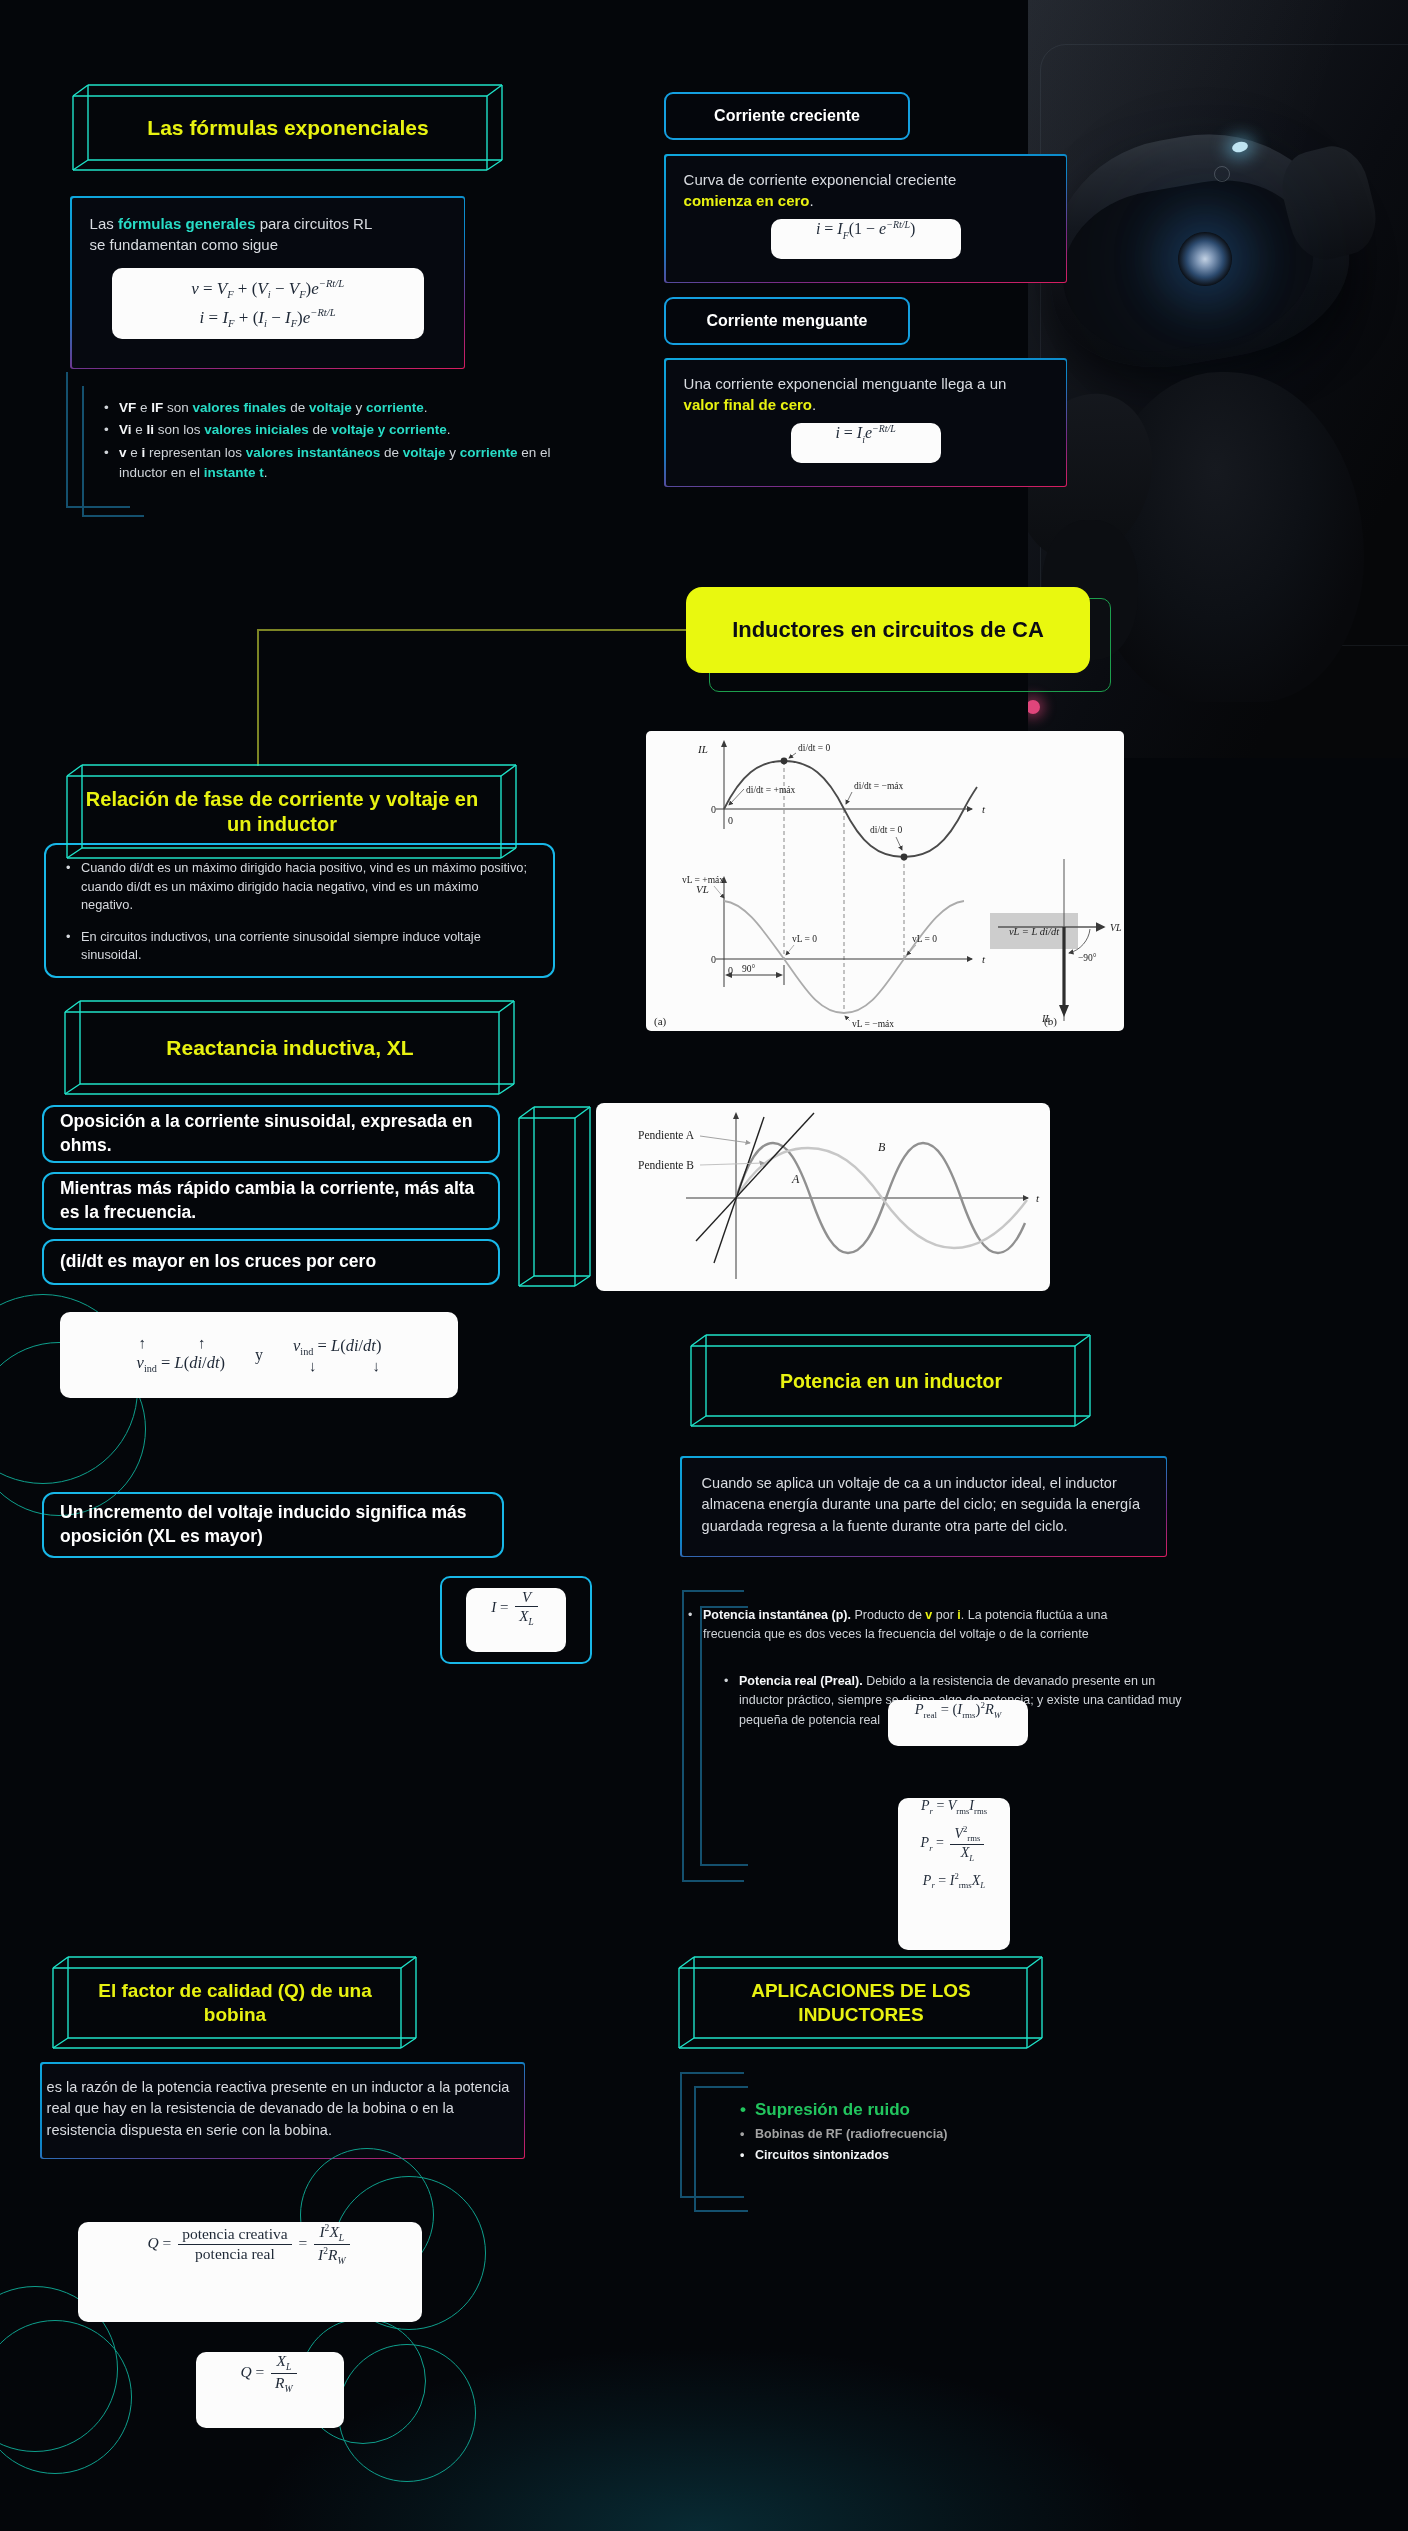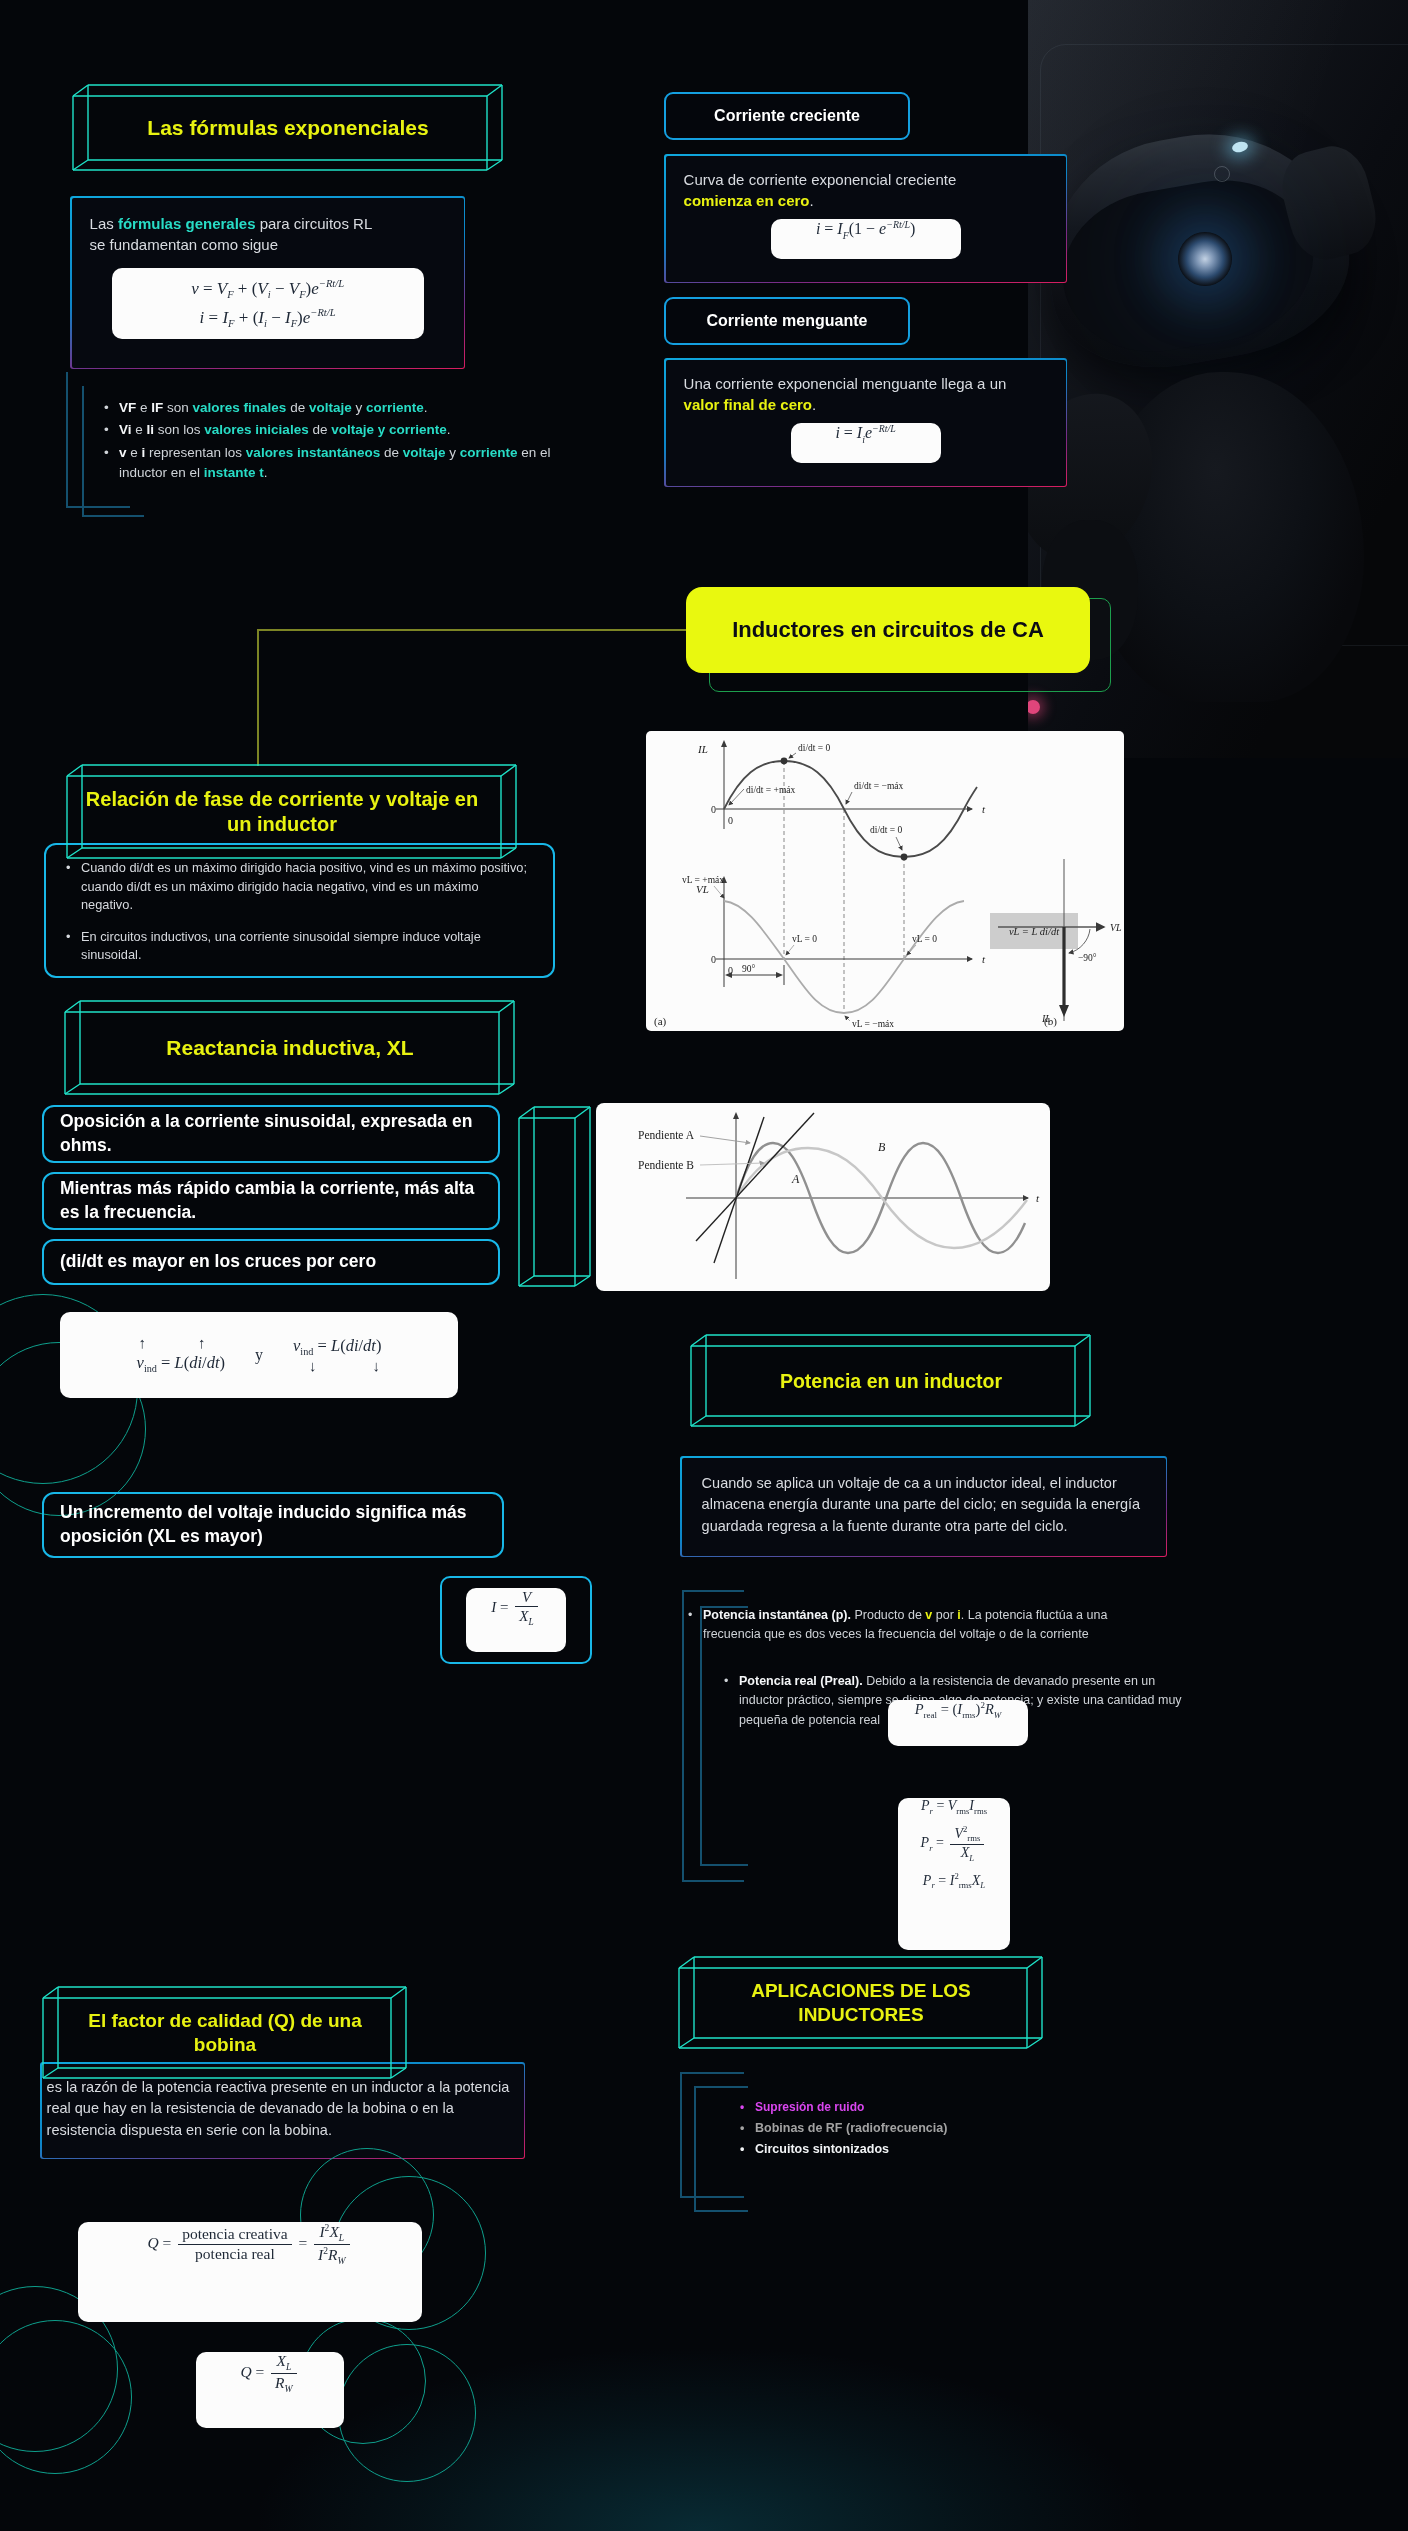--- a/index.html
+++ b/index.html
@@ -400,21 +400,21 @@
   </div>
   <div class="white-card" style="position:absolute;left:898px;top:1798px;width:112px;height:152px;gap:8px;">
     <div class="formula" style="font-size:14px;"><span class="t-i">P</span><sub class="t-isub">r</sub><span class="t-n"> = </span><span class="t-i">V</span><sub class="t-sub">rms</sub><span class="t-i">I</span><sub class="t-sub">rms</sub></div>
     <div class="formula" style="font-size:14px;"><span class="t-i">P</span><sub class="t-isub">r</sub><span class="t-n"> = </span><span class="frac">
           <span class="fnum"><span class="t-i">V</span><sup class="t-sup">2</sup><sub class="t-sub">rms</sub></span>
           <span class="fden"><span class="t-i">X</span><sub class="t-isub">L</sub></span>
         </span></div>
     <div class="formula" style="font-size:14px;"><span class="t-i">P</span><sub class="t-isub">r</sub><span class="t-n"> = </span><span class="t-i">I</span><sup class="t-sup">2</sup><sub class="t-sub">rms</sub><span class="t-i">X</span><sub class="t-isub">L</sub></div>
   </div>
 
-  <div class="box3d" style="left:42px;top:1956px;width:366px;height:94px;margin-top:30px;">
+  <div class="box3d" style="left:52px;top:1956px;width:366px;height:94px;">
       <svg viewBox="0 0 366 94" class="wf">
         <line x1="16" y1="1" x2="364" y2="1"></line>
         <line x1="364" y1="1" x2="364" y2="82"></line>
         <line x1="364" y1="82" x2="16" y2="82"></line>
         <line x1="16" y1="82" x2="16" y2="1"></line>
         <line x1="1" y1="12" x2="349" y2="12"></line>
         <line x1="349" y1="12" x2="349" y2="92"></line>
         <line x1="349" y1="92" x2="1" y2="92"></line>
         <line x1="1" y1="92" x2="1" y2="12"></line>
         <line x1="16" y1="1" x2="1" y2="12"></line>
@@ -469,18 +469,18 @@
         <line x1="364" y1="82" x2="349" y2="92"></line>
         <line x1="16" y1="82" x2="1" y2="92"></line>
       </svg>
     <span class="title" style="font-size:19px;">APLICACIONES DE LOS INDUCTORES</span>
   </div>
 
   <div class="bracket br-l" style="left:680px;top:2072px;width:62px;height:122px;"></div>
   <div class="bracket br-l" style="left:694px;top:2086px;width:52px;height:122px;"></div>
 
   <div style="position:absolute;left:740px;top:2100px;width:320px;display:flex;flex-direction:column;gap:7px;">
-    <div class="bullet" style="font-size:12px;font-weight:700;color:#d946ef;">Supresión de ruido</div>
+    <div class="bullet" style="font-size:17px;font-weight:700;color:#22c55e;">Supresión de ruido</div>
     <div class="bullet" style="font-size:12.5px;font-weight:700;color:#a3a3a3;">Bobinas de RF (radiofrecuencia)</div>
     <div class="bullet" style="font-size:12.5px;font-weight:700;color:#f2f4f6;">Circuitos sintonizados</div>
   </div>
 
 </div>
 
 </body></html>

